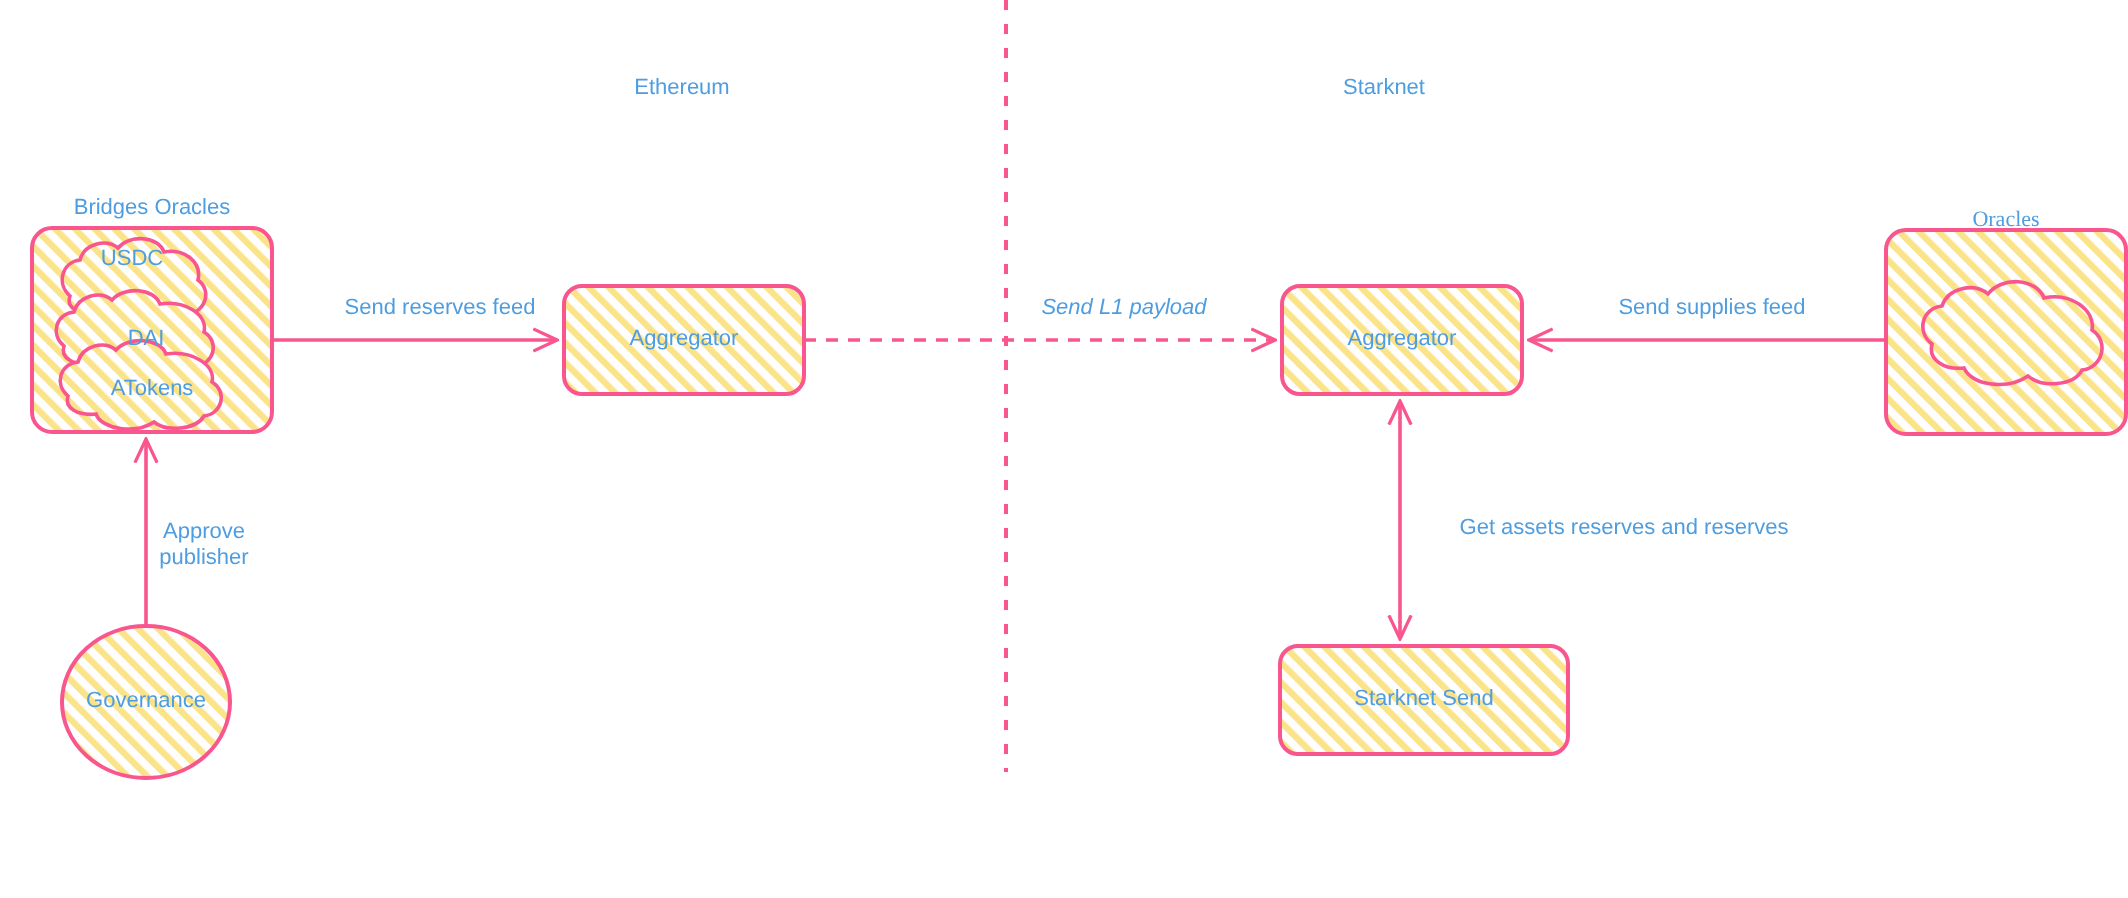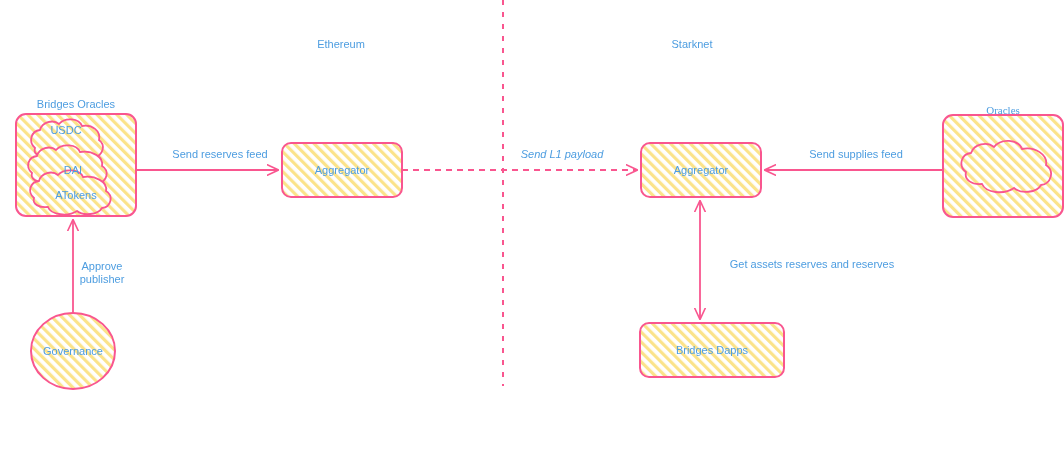--- a/index.html
+++ b/index.html
@@ -141,21 +141,21 @@
 <div class="node-label" style="left:66px; top:130px;">USDC</div>
 <div class="node-label" style="left:73px; top:170px;">DAI</div>
 <div class="node-label" style="left:76px; top:195px;">ATokens</div>
 
 <div class="node-label" style="left:73px; top:351px;">Governance</div>
 
 <div class="node-label" style="left:342px; top:170px;">Aggregator</div>
 
 <div class="node-label" style="left:701px; top:170px;">Aggregator</div>
 
-<div class="node-label" style="left:712px; top:350px;">Bridges Dapps</div>
+<div class="node-label" style="left:712px; top:350px;">Starknet Send</div>
 
 <div class="label center" style="left:220px; top:148px;">Send reserves feed</div>
 
 <div class="label center italic" style="left:518px; top:148px;">Send L1 payload</div>
 
 <div class="label center" style="left:856px; top:148px;">Send supplies feed</div>
 
 <div class="label center" style="left:102px; top:260px; text-align:center;">
   <div>Approve</div>
   <div>publisher</div>

